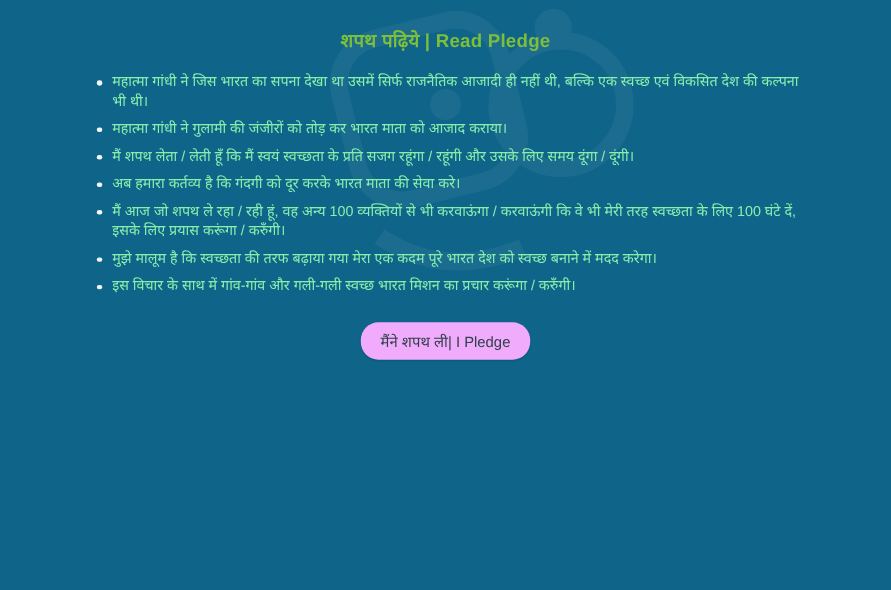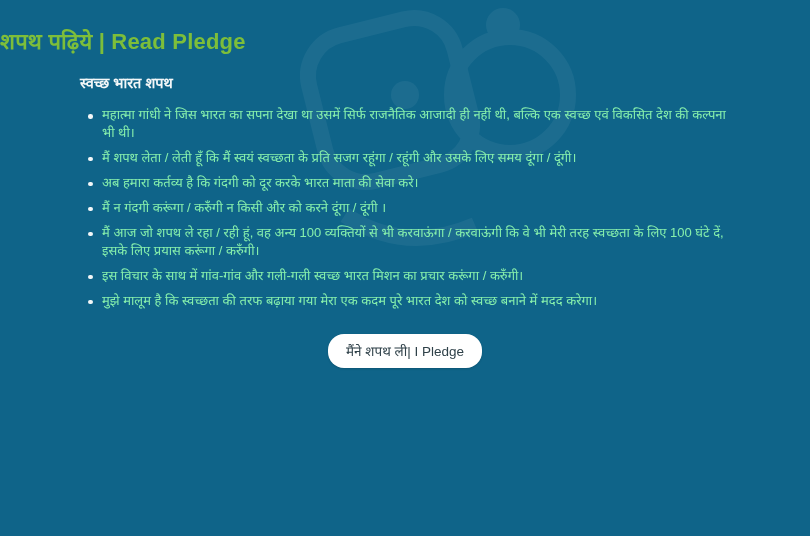--- a/index.html
+++ b/index.html
@@ -18,23 +18,23 @@
   .watermark {
     position: absolute;
     left: 285px;
     top: -35px;
     width: 310px;
     height: 310px;
     opacity: 0.05;
     pointer-events: none;
   }
   .page-title {
-    text-align: left;
+    text-align: center;
     color: #7dbe3a;
-    font-size: 22px;
+    font-size: 17px;
     font-weight: 700;
     margin: 25px 0 0 0;
     letter-spacing: 0.2px;
     position: relative;
   }
   .content {
     margin: 17px 76px 0 80px;
     position: relative;
   }
   .pledge-heading {
@@ -64,21 +64,21 @@
     height: 4.5px;
     border-radius: 50%;
     background: #f3f7f8;
   }
   .button-row {
     text-align: center;
     margin-top: 25px;
     position: relative;
   }
   .pledge-button {
-    background: #ffffff;
+    background: #f0abfc;
     color: #2f4149;
     border: none;
     border-radius: 16px;
     padding: 8px 18px;
     font-size: 13.5px;
     font-family: "Liberation Sans", "DejaVu Sans", sans-serif;
     cursor: pointer;
     box-shadow: 0 1px 2px rgba(0,0,0,0.15);
   }
 </style>
@@ -91,27 +91,26 @@
     <circle cx="225" cy="130" r="58"></circle>
     <path d="M60 250 q60 40 130 10"></path>
   </g>
   <circle cx="218" cy="60" r="17" fill="#ffffff"></circle>
   <circle cx="120" cy="130" r="14" fill="#ffffff"></circle>
 </svg>
 
 <h1 class="page-title">शपथ पढ़िये | Read Pledge</h1>
 
 <div class="content">
-  <h2 class="pledge-heading">स्वच्छ भारत शपथ</h2>
   <ul class="pledge-list" id="pledge-list">
       <li>महात्मा गांधी ने जिस भारत का सपना देखा था उसमें सिर्फ राजनैतिक आजादी ही नहीं थी, बल्कि एक स्वच्छ एवं विकसित देश की कल्पना भी थी।</li>
+      <li>महात्मा गांधी ने गुलामी की जंजीरों को तोड़ कर भारत माता को आजाद कराया।</li>
       <li>मैं शपथ लेता / लेती हूँ कि मैं स्वयं स्वच्छता के प्रति सजग रहूंगा / रहूंगी और उसके लिए समय दूंगा / दूंगी।</li>
       <li>अब हमारा कर्तव्य है कि गंदगी को दूर करके भारत माता की सेवा करे।</li>
-      <li>मैं न गंदगी करूंगा / करुँगी न किसी और को करने दूंगा / दूंगी ।</li>
       <li>मैं आज जो शपथ ले रहा / रही हूं, वह अन्य 100 व्यक्तियों से भी करवाऊंगा / करवाऊंगी कि वे भी मेरी तरह स्वच्छता के लिए 100 घंटे दें, इसके लिए प्रयास करूंगा / करुँगी।</li>
+      <li>मुझे मालूम है कि स्वच्छता की तरफ बढ़ाया गया मेरा एक कदम पूरे भारत देश को स्वच्छ बनाने में मदद करेगा।</li>
       <li>इस विचार के साथ में गांव-गांव और गली-गली स्वच्छ भारत मिशन का प्रचार करूंगा / करुँगी।</li>
-      <li>मुझे मालूम है कि स्वच्छता की तरफ बढ़ाया गया मेरा एक कदम पूरे भारत देश को स्वच्छ बनाने में मदद करेगा।</li>
     </ul>
 </div>
 
 <div class="button-row">
   <button class="pledge-button">मैंने शपथ ली| I Pledge</button>
 </div>
 
 </body></html>

